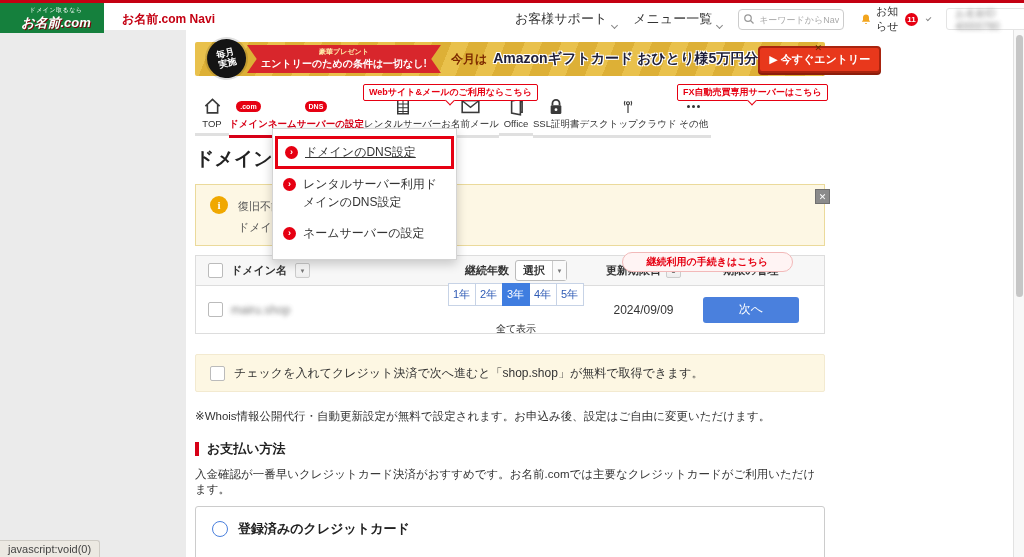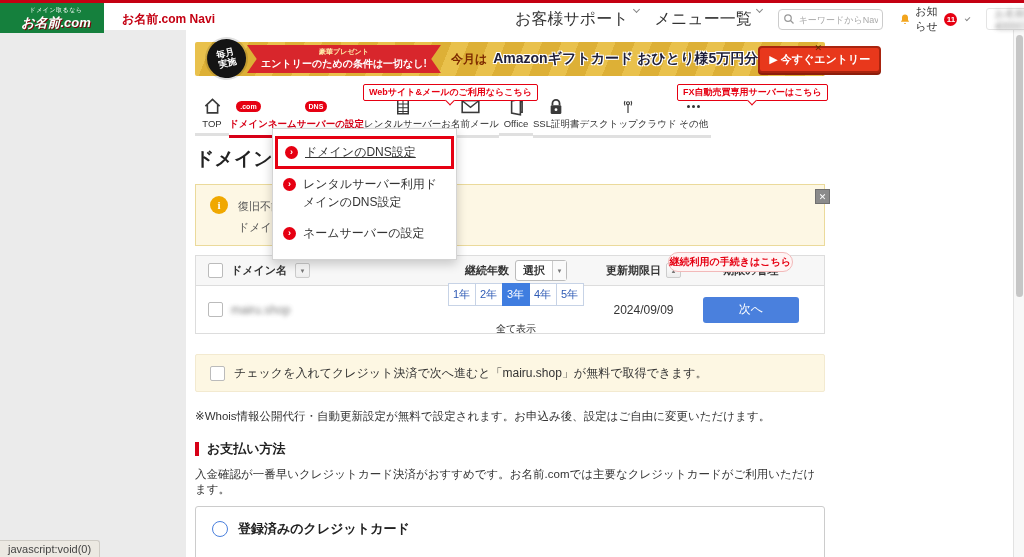--- a/index.html
+++ b/index.html
@@ -6,21 +6,21 @@
   html,body { width:1024px; height:557px; }
   body { position:relative; overflow:hidden; background:#fff; font-family:"Liberation Sans","DejaVu Sans",sans-serif; }
 
   
   .header { position:absolute; top:0; left:0; width:1024px; height:30px; background:#fff; border-top:3px solid #c40012; z-index:5; }
   .logo { position:absolute; top:0; left:0; width:104px; height:30px; background:#15803d; color:#fff; padding:3px 0 12px 8px; cursor:pointer;text-align:center; }
   .logo-tag { font-size:6px; letter-spacing:.5px; }
   .logo-brand { font-size:13px; font-weight:bold; font-style:italic; line-height:1.2; text-shadow:1px 1px 0 #7e0009; }
   .navi-title { position:absolute; left:122px; top:8px; color:#c40012; font-weight:bold; font-size:12px; }
   .header-right { position:absolute; left:515px; top:3px; height:26px; display:flex; align-items:center; gap:16px; }
-  .hmenu { display:flex; align-items:flex-start; font-size:16px; color:#333; cursor:pointer; white-space:nowrap; }
+  .hmenu { display:flex; align-items:flex-end; font-size:13px; color:#333; cursor:pointer; white-space:nowrap; }
   .chev { width:5px; height:5px; border-right:1.4px solid #888; border-bottom:1.4px solid #888; transform:rotate(45deg); display:inline-block; margin:-2px 0 0 5px; }
   .searchbox { position:relative; width:138px; height:21px; }
   .searchbox input { width:100%; height:100%; border:1px solid #ccc; border-radius:4px; padding:0 4px 0 20px; font-size:9px; font-family:inherit; color:#333; }
   .searchbox input::placeholder { color:#aaa; }
   .search-ic { position:absolute; left:5px; top:4px; }
   .notice { display:flex; align-items:center; gap:4px; font-size:11px; color:#333; cursor:pointer; }
   .badge { background:#e60012; color:#fff; font-size:8px; font-weight:bold; min-width:13px; height:13px; border-radius:7px; display:inline-flex; align-items:center; justify-content:center; padding:0 2px; }
   .account { display:flex; align-items:center; border:1px solid #e4e4e4; border-radius:3px; height:22px; padding:0 8px; font-size:10px; color:#666; cursor:pointer; }
   .blurred { filter:blur(2.2px); opacity:.75; user-select:none; }
 
@@ -72,21 +72,21 @@
   .page-title { margin-top:8px; font-size:19px; font-weight:bold; color:#222; }
   .info-box { position:relative; margin-top:12px; height:62px; background:#fdf7e4; border:1px solid #eBDA9B; padding:11px 14px; display:flex; gap:10px; }
   .info-ic { flex:0 0 18px; width:18px; height:18px; background:#f0a800; color:#fff; border-radius:50%; font-size:11px; font-weight:bold; font-family:"Liberation Serif",serif; display:flex; align-items:center; justify-content:center; }
   .info-text { font-size:11px; color:#555; line-height:1.9; }
   .info-close { position:absolute; right:-6px; top:4px; width:15px; height:15px; background:#8b8b8b; border:1px solid #6f6f6f; color:#fff; font-size:9px; display:flex; align-items:center; justify-content:center; cursor:pointer; }
 
   .section-head { margin-top:15px; display:flex; align-items:center; gap:8px; }
   .section-bar { width:4px; height:14px; background:#d70017; }
   .section-title { font-size:13px; font-weight:bold; color:#222; }
 
-  .pill-link { position:absolute; right:32px; top:222px; background:#fff4f4; border:1px solid #f2b9b9; color:#e60012; font-size:10px; font-weight:bold; padding:2px 1px; border-radius:10px; cursor:pointer; z-index:4; }
+  .pill-link { position:absolute; right:32px; top:222px; background:#fff4f4; border:1px solid #f2b9b9; color:#e60012; font-size:10px; font-weight:bold; padding:2px 24px; border-radius:10px; cursor:pointer; z-index:4; }
 
   .table { margin-top:9px; border:1px solid #ddd; }
   .thead { display:flex; align-items:center; height:30px; background:#f7f7f7; border-bottom:1px solid #ddd; font-size:11px; font-weight:bold; color:#333; }
   .trow { display:flex; align-items:center; height:47px; background:#fff; }
   .c1 { width:245px; padding-left:12px; display:flex; align-items:center; gap:8px; }
   .c2 { width:150px; display:flex; flex-direction:column; align-items:center; justify-content:center; gap:16px; }
   .thead .c2 { flex-direction:row; gap:6px; }
   .c3 { width:105px; display:flex; align-items:center; justify-content:center; gap:5px; }
   .c4 { width:110px; display:flex; align-items:center; justify-content:center; }
   .checkbox { width:15px; height:15px; background:#fff; border:1px solid #bbb; border-radius:2px; cursor:pointer; flex:0 0 15px; }
@@ -330,21 +330,21 @@
         <span class="date">2024/09/09</span>
       </div>
       <div class="c4">
         <button class="next-btn">次へ</button>
       </div>
     </div>
   </div>
 
   <div class="promo">
     <span class="checkbox"></span>
-    <span>チェックを入れてクレジット決済で次へ進むと「mairu.shop」が無料で取得できます。</span>
+    <span>チェックを入れてクレジット決済で次へ進むと「shop.shop」が無料で取得できます。</span>
   </div>
 
   <div class="note">※Whois情報公開代行・自動更新設定が無料で設定されます。お申込み後、設定はご自由に変更いただけます。</div>
 
   <div class="section-head" style="margin-top:16px;">
     <span class="section-bar"></span>
     <span class="section-title">お支払い方法</span>
   </div>
   <div class="pay-desc">入金確認が一番早いクレジットカード決済がおすすめです。お名前.comでは主要なクレジットカードがご利用いただけます。</div>
 

